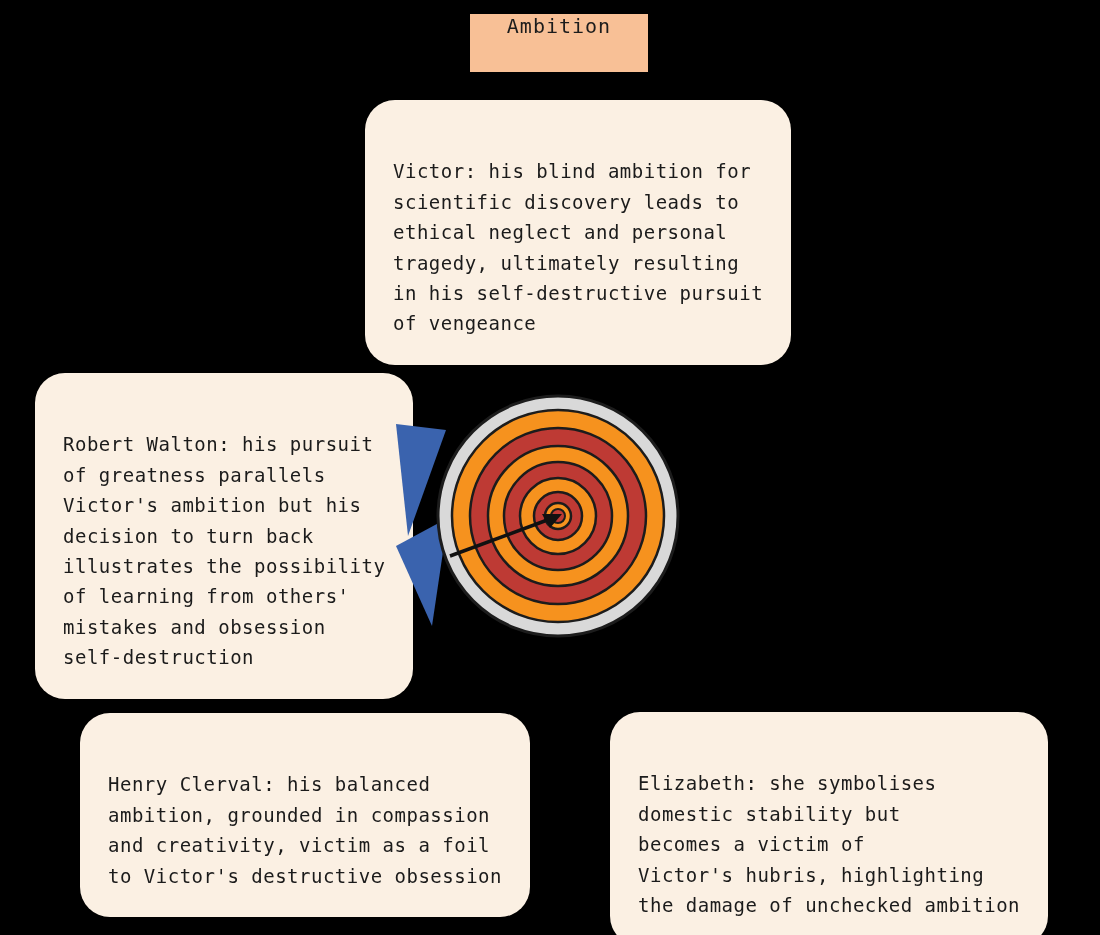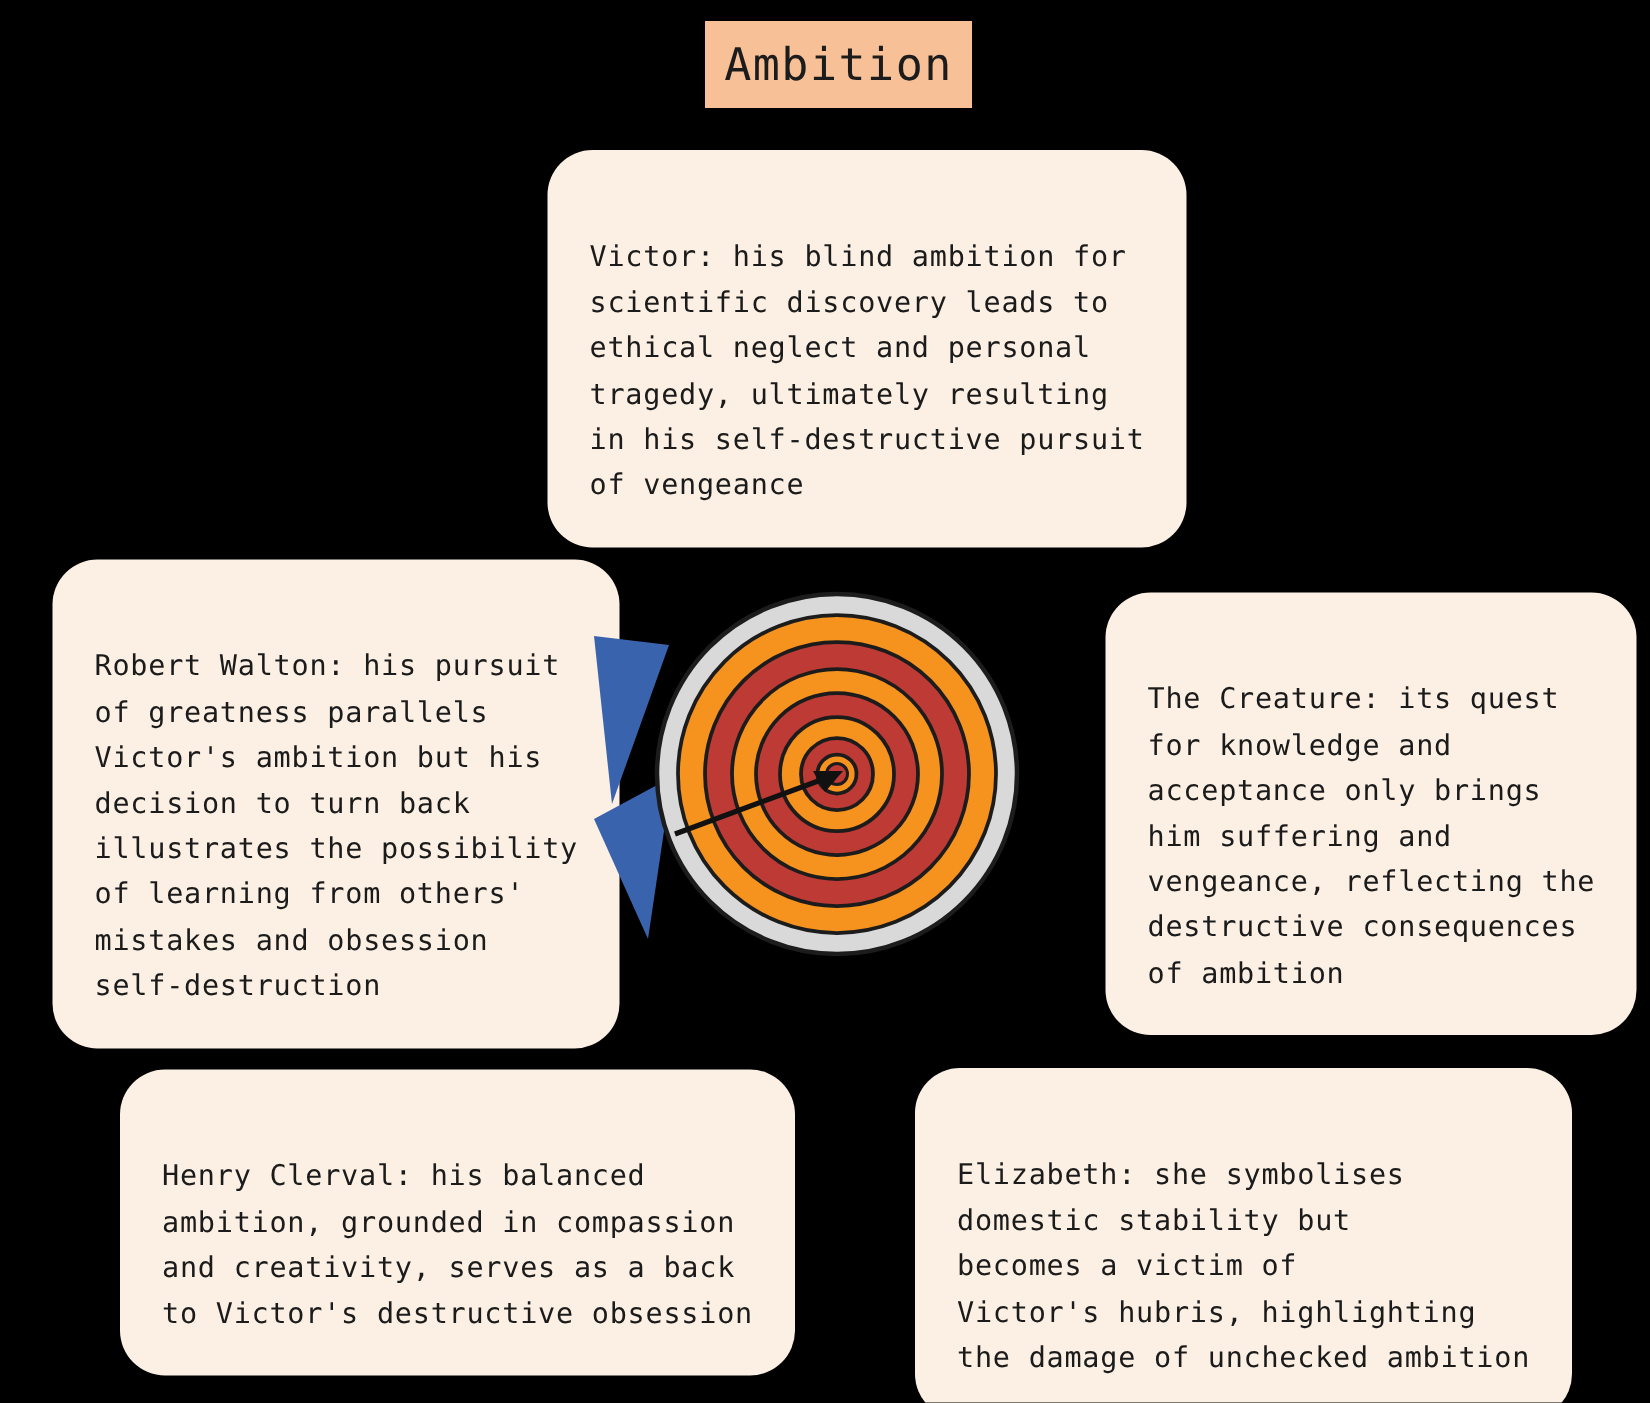--- a/index.html
+++ b/index.html
@@ -19,23 +19,23 @@
     inset: 0;
   }
   .title-box {
     position: absolute;
     left: 470px;
     top: 14px;
     width: 178px;
     height: 58px;
     background: #F8C096;
     display: flex;
-    align-items: center;
+    align-items: flex-start;
     justify-content: center;
-    font-size: 30px;
+    font-size: 20px;
     color: #1c1c1c;
     letter-spacing: 1px;
   }
   .card {
     position: absolute;
     background: #FBF0E3;
     border-radius: 30px;
     padding: 26px 28px;
     color: #1b1b1b;
     font-size: 19px;
@@ -78,34 +78,25 @@
     <span>Robert Walton: his pursuit
 of greatness parallels
 Victor's ambition but his
 decision to turn back
 illustrates the possibility
 of learning from others'
 mistakes and obsession
 self-destruction</span>
   </div>
 
-  <div class="card card-creature">
-    <span>The Creature: its quest
-for knowledge and
-acceptance only brings
-him suffering and
-vengeance, reflecting the
-destructive consequences
-of ambition</span>
-  </div>
 
   <div class="card card-henry">
     <span>Henry Clerval: his balanced
 ambition, grounded in compassion
-and creativity, serves as a back
+and creativity, victim as a foil
 to Victor's destructive obsession</span>
   </div>
 
   <div class="card card-elizabeth">
     <span>Elizabeth: she symbolises
 domestic stability but
 becomes a victim of
 Victor's hubris, highlighting
 the damage of unchecked ambition</span>
   </div>

